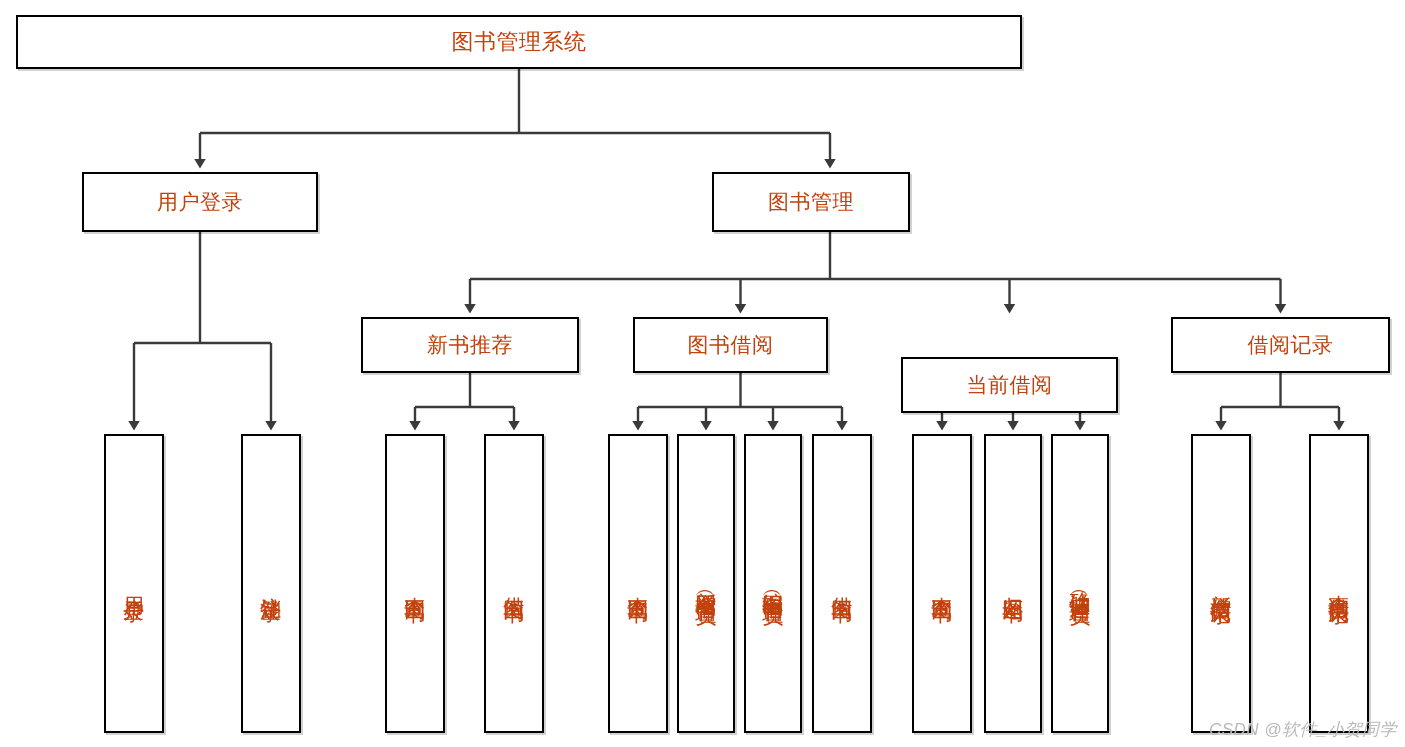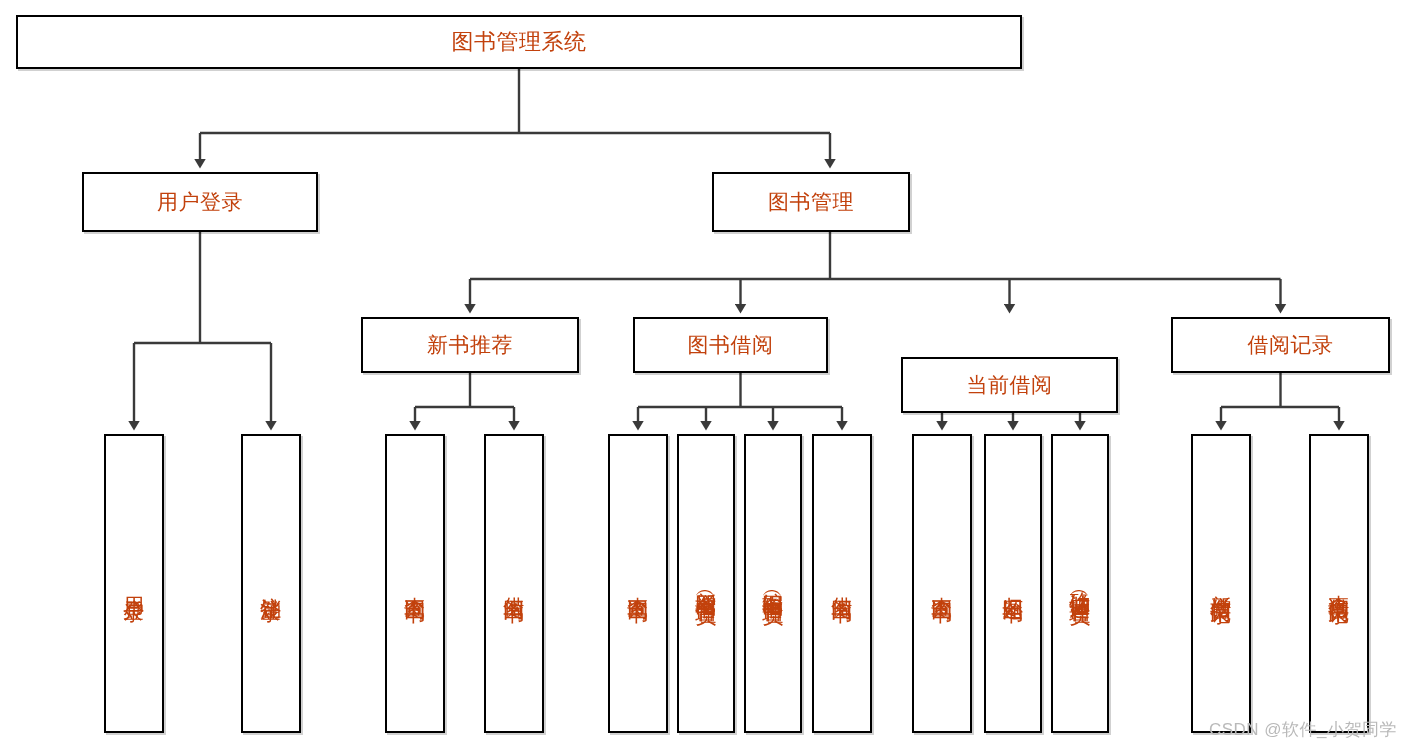--- a/index.html
+++ b/index.html
@@ -59,20 +59,21 @@
     max-height: 100%;
   }
   .watermark {
     position: absolute;
     right: 8px;
     bottom: 6px;
     font-size: 17px;
     color: #b9b9b9;
     letter-spacing: 0.5px;
     white-space: nowrap;
+    font-style: italic;
   }
 </style>
 </head>
 <body>
 
 <div id="canvas">
 
   <svg class="edges" viewBox="0 0 1405 747" xmlns="http://www.w3.org/2000/svg">
     <defs>
       <marker id="arrow" markerWidth="10" markerHeight="12" refX="1.5" refY="6" orient="auto" markerUnits="userSpaceOnUse">

